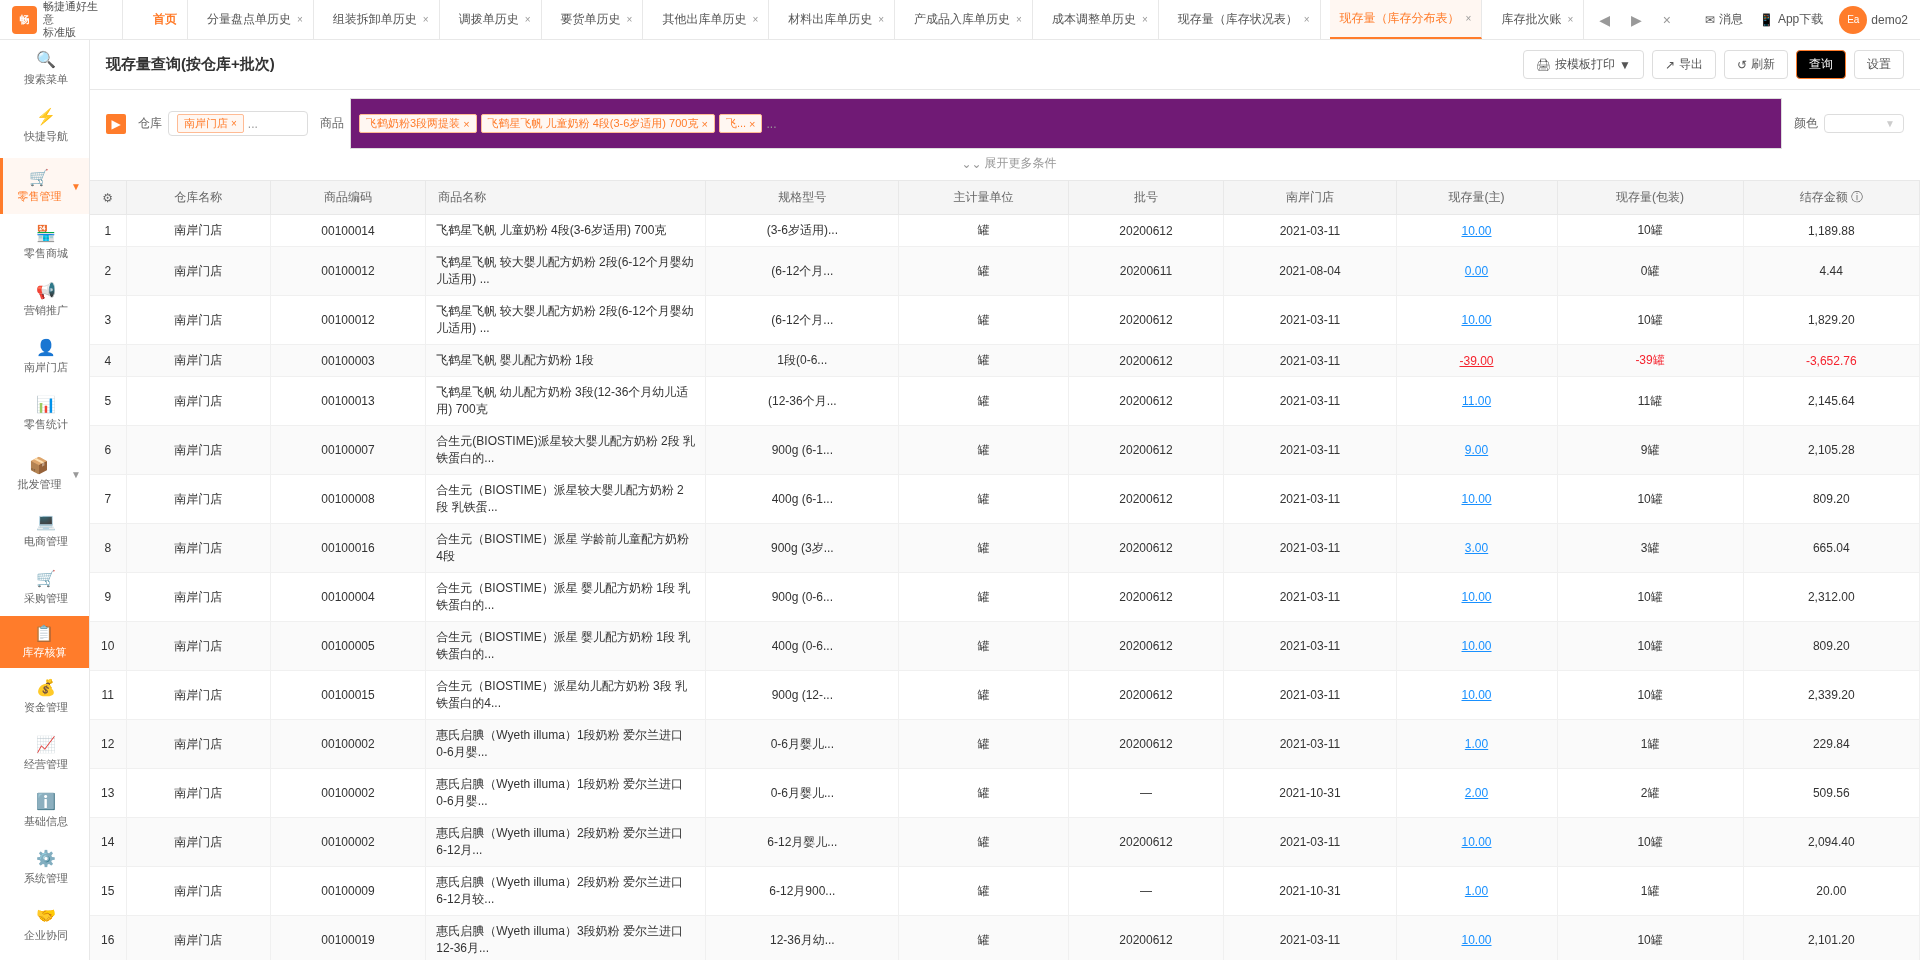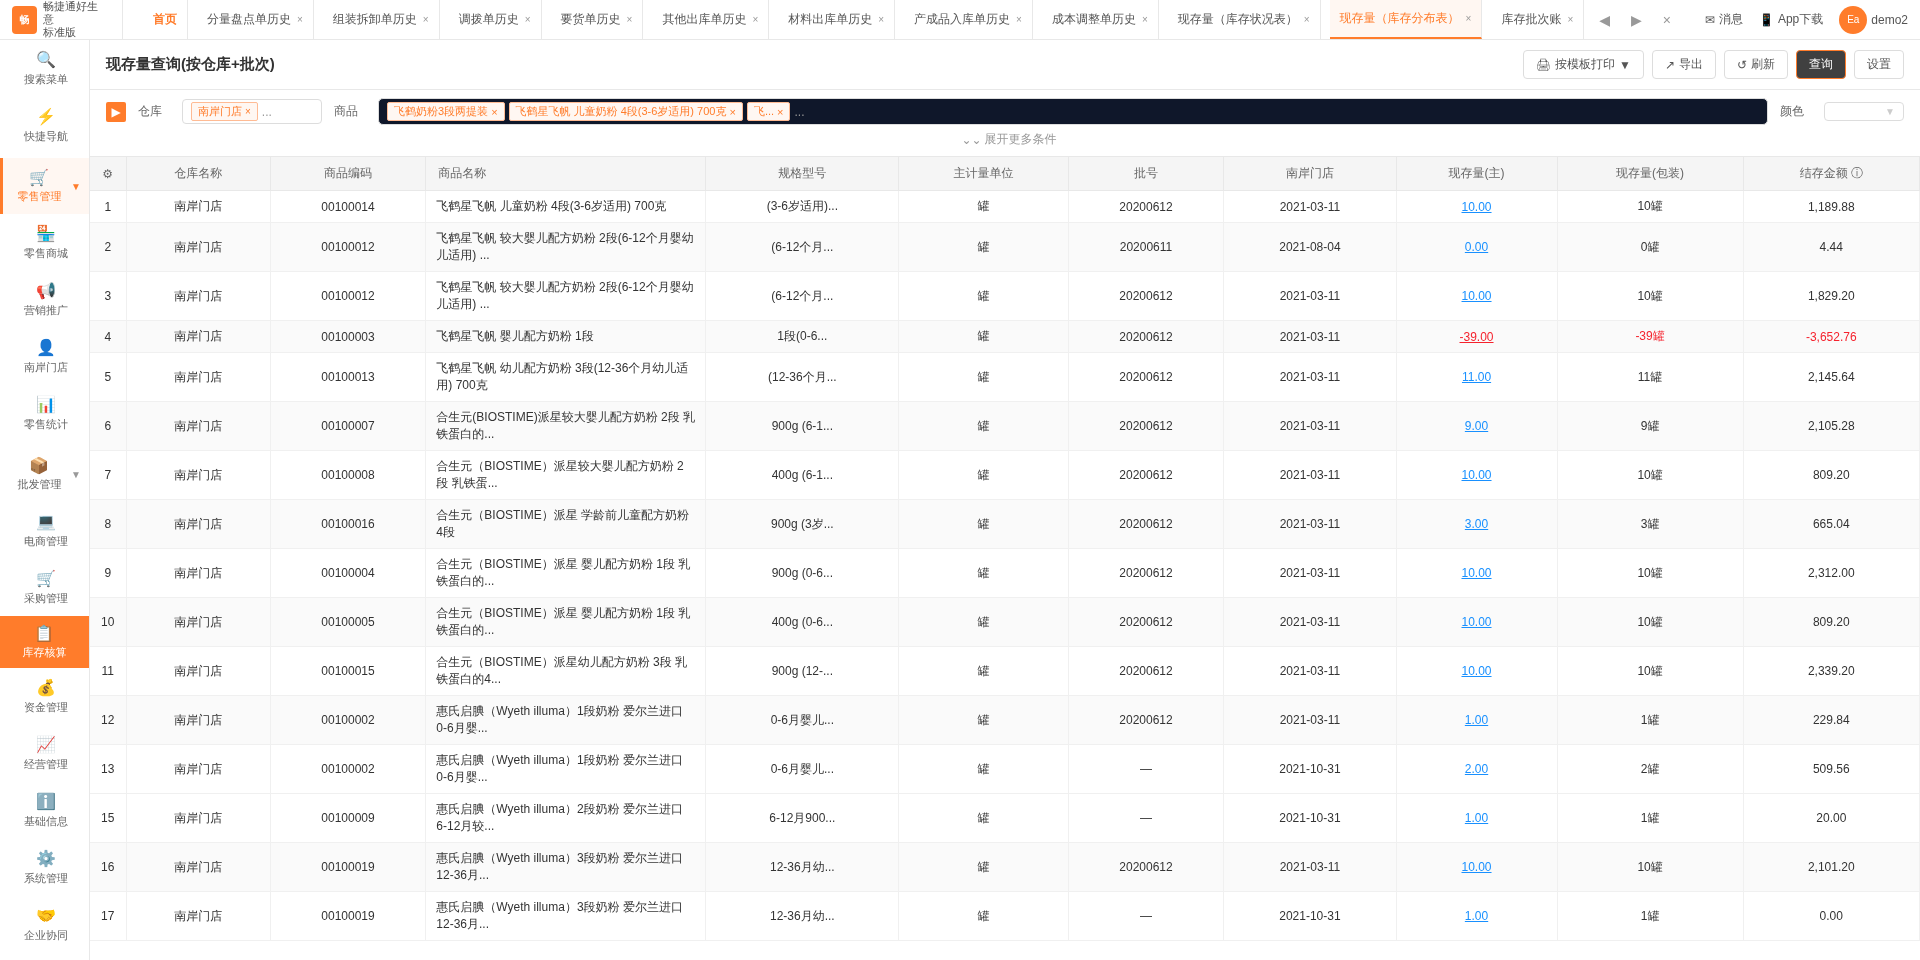--- a/index.html
+++ b/index.html
@@ -32,27 +32,27 @@
     .sidebar-divider { height: 1px; background: #f0f0f0; margin: 2px 8px; }
 
     
     .content-area { flex: 1; display: flex; flex-direction: column; overflow: hidden; background: #f5f5f5; }
 
     
     .page-header { background: #fff; padding: 10px 16px; border-bottom: 1px solid #e8e8e8; display: flex; align-items: center; justify-content: space-between; flex-shrink: 0; }
     .page-title { font-size: 15px; font-weight: bold; color: #333; }
     .page-actions { display: flex; align-items: center; gap: 8px; }
     .btn { display: flex; align-items: center; gap: 4px; padding: 5px 12px; border-radius: 4px; cursor: pointer; font-size: 12px; border: 1px solid #ddd; background: #fff; color: #555; }
-    .btn-primary { background: #404040; color: #fff; border: 1px solid #ff7c2b; }
+    .btn-primary { background: #000000; color: #fff; border: 1px solid #ff7c2b; }
     .btn-default { background: #fff; color: #555; border: 1px solid #ddd; }
 
     
     .filter-area { background: #fff; padding: 8px 16px; border-bottom: 1px solid #e8e8e8; flex-shrink: 0; }
     .filter-row { display: flex; align-items: center; gap: 12px; flex-wrap: wrap; }
-    .filter-item { display: flex; align-items: center; gap: 20px; }
+    .filter-item { display: flex; align-items: center; gap: 6px; }
     .filter-label { color: #666; font-size: 12px; white-space: nowrap; }
     .filter-tag { background: #fff7f2; color: #ff7c2b; border: 1px solid #ffbb94; border-radius: 2px; padding: 1px 6px; font-size: 11px; display: flex; align-items: center; gap: 3px; }
     .filter-tag .remove { cursor: pointer; color: #ff7c2b; font-size: 10px; }
     .filter-ellipsis { color: #999; font-size: 12px; cursor: pointer; }
     .filter-expand { display: flex; align-items: center; gap: 3px; color: #999; font-size: 12px; cursor: pointer; margin-left: 8px; }
     .product-tag { background: #fff7f2; color: #ff7c2b; border: 1px solid #ffbb94; border-radius: 2px; padding: 1px 6px; font-size: 11px; display: flex; align-items: center; gap: 3px; }
     .filter-arrow-btn { background: #ff7c2b; color: #fff; border: none; width: 20px; height: 20px; border-radius: 2px; cursor: pointer; display: flex; align-items: center; justify-content: center; font-size: 12px; flex-shrink: 0; }
     .filter-color-container { border: 1px solid #ddd; border-radius: 4px; padding: 3px 8px; min-width: 80px; background: #fff; display: flex; align-items: center; justify-content: space-between; }
     .dropdown-arrow { color: #ccc; font-size: 10px; }
 
@@ -246,21 +246,21 @@
             <div class="filter-tag">
               <span>南岸门店</span>
               <span class="remove">×</span>
             </div>
             <span class="filter-ellipsis">...</span>
           </div>
         </div>
 
         <div class="filter-item" style="flex:1; min-width:0;">
           <span class="filter-label">商品</span>
-          <div style="display:flex; align-items:center; border:1px solid #ddd; border-radius:5px; padding:3px 8px; background:#0f172a; flex:1; min-width:0; gap:4px;">
+          <div style="display:flex; align-items:center; border:1px solid #ddd; border-radius:0; padding:15px 8px; background:#701a75; flex:1; min-width:0; gap:4px;">
             <div class="product-tag">
               <span>飞鹤奶粉3段两提装</span>
               <span class="remove">×</span>
             </div>
             <div class="product-tag">
               <span>飞鹤星飞帆 儿童奶粉 4段(3-6岁适用) 700克</span>
               <span class="remove">×</span>
             </div>
             <div class="product-tag">
               <span>飞...</span>
@@ -469,20 +469,33 @@
               <td>00100002</td>
               <td class="left">惠氏启腆（Wyeth illuma）1段奶粉 爱尔兰进口 0-6月婴...</td>
               <td>0-6月婴儿...</td>
               <td>罐</td>
               <td>—</td>
               <td>2021-10-31</td>
               <td class="link-val">2.00</td>
               <td>2罐</td>
               <td>509.56</td>
             </tr>
+            <tr class="alt">
+              <td>14</td>
+              <td>南岸门店</td>
+              <td>00100002</td>
+              <td class="left">惠氏启腆（Wyeth illuma）2段奶粉 爱尔兰进口 6-12月...</td>
+              <td>6-12月婴儿...</td>
+              <td>罐</td>
+              <td>20200612</td>
+              <td>2021-03-11</td>
+              <td class="link-val">10.00</td>
+              <td>10罐</td>
+              <td>2,094.40</td>
+            </tr>
             <tr>
               <td>15</td>
               <td>南岸门店</td>
               <td>00100009</td>
               <td class="left">惠氏启腆（Wyeth illuma）2段奶粉 爱尔兰进口 6-12月较...</td>
               <td>6-12月900...</td>
               <td>罐</td>
               <td>—</td>
               <td>2021-10-31</td>
               <td class="link-val">1.00</td>

